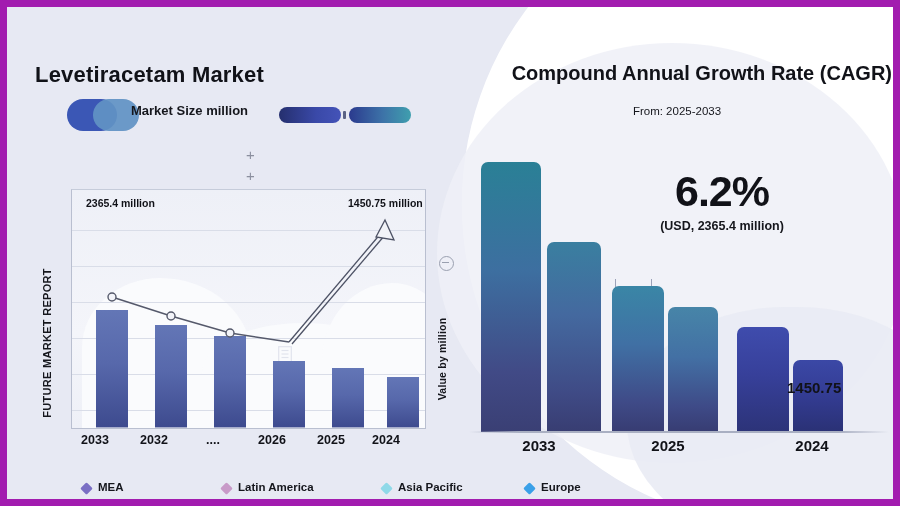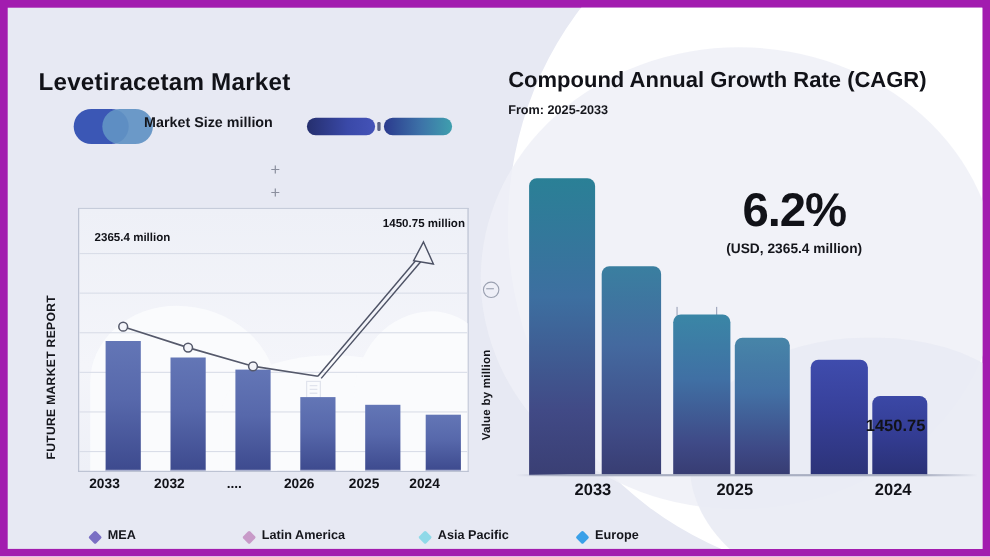--- a/index.html
+++ b/index.html
@@ -128,21 +128,21 @@
     opacity:.95;
   }
   .hill1{left:10px;width:170px;height:150px;border-radius:60% 70% 0 0;}
   .hill2{left:130px;width:210px;height:105px;border-radius:55% 60% 0 0;}
   .hill3{left:250px;width:130px;height:145px;border-radius:65% 55% 0 0;}
 
   .note-top{
     position:absolute;top:190px;font-size:10.5px;font-weight:bold;color:#111218;
     white-space:nowrap;z-index:6;
   }
-  .note-left{left:79px;margin-top:13px;}
+  .note-left{left:79px;}
   .note-right{left:341px;}
 
   .lbar{
     position:absolute;bottom:0;width:32px;
     background:linear-gradient(180deg,#6376b6 0%,#5768ab 45%,#3d4a8e 100%);
     box-shadow:0 -1px 0 rgba(255,255,255,.55) inset;
     z-index:4;
   }
   .xlab{
     position:absolute;top:426px;
@@ -160,26 +160,26 @@
   .lg-item{
     position:absolute;top:0;height:20px;
     display:flex;align-items:flex-end;gap:7px;
     font-size:11.5px;font-weight:bold;color:#15161c;white-space:nowrap;
   }
   .lg-dot{width:9px;height:9px;transform:rotate(45deg);border-radius:1.5px;}
 
   
   .r-title{
     position:absolute;left:455px;top:55px;width:430px;
-    text-align:left;font-size:20px;font-weight:bold;color:#111218;
+    text-align:right;font-size:20px;font-weight:bold;color:#111218;
     white-space:nowrap;
   }
   .r-sub{
-    position:absolute;left:455px;top:88px;width:430px;
-    font-size:11.5px;font-weight:bold;color:#15161c;
+    position:absolute;left:455px;top:98px;width:430px;
+    text-align:center;font-size:11.5px;font-weight:normal;color:#15161c;
   }
   .cagr-big{
     position:absolute;left:600px;top:160px;width:230px;
     text-align:center;font-size:43px;font-weight:bold;color:#111218;
     letter-spacing:-1px;
   }
   .cagr-sub{
     position:absolute;left:600px;top:212px;width:230px;
     text-align:center;font-size:12.5px;font-weight:bold;color:#15161c;
   }

